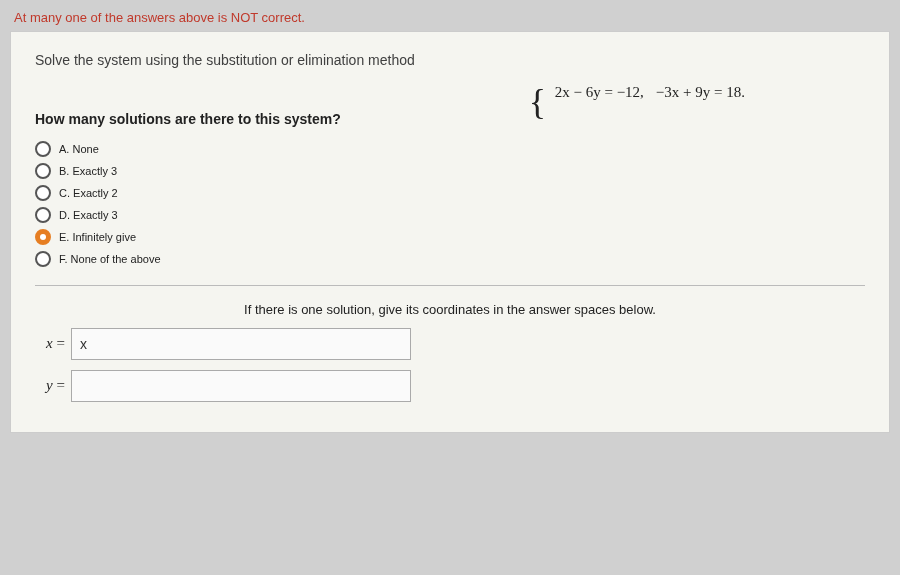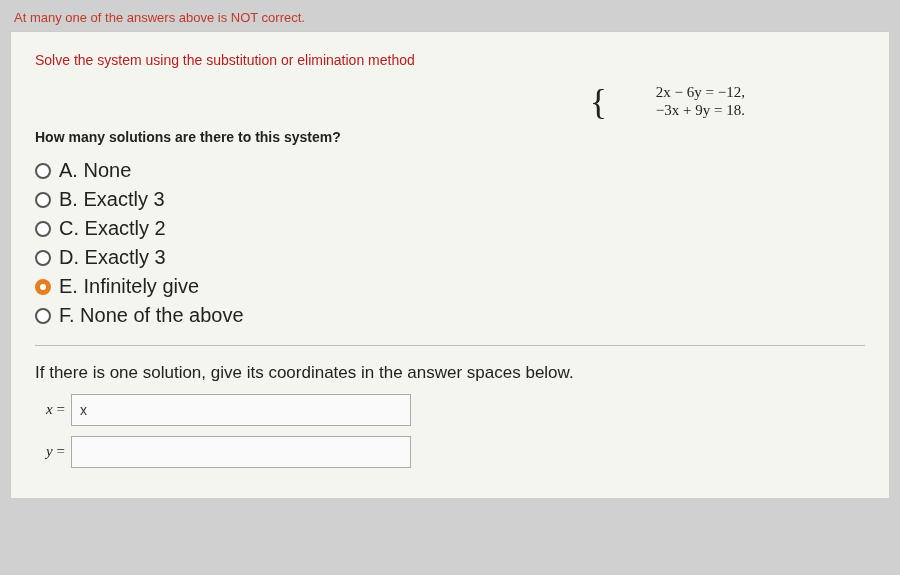--- a/index.html
+++ b/index.html
@@ -24,21 +24,21 @@
     }
     .card {
       background: #f5f5f0;
       border: 1px solid #ccc;
       padding: 20px 24px 20px 24px;
       width: 100%;
     }
     .card-title {
       font-size: 14px;
       font-family: Arial, sans-serif;
-      color: #b91c1c;
+      color: #404040;
       margin-bottom: 16px;
     }
     .system-equation-area {
       display: flex;
       justify-content: flex-end;
       margin-bottom: 10px;
       padding-right: 120px;
     }
     .equation-box {
       position: relative;
@@ -49,24 +49,22 @@
       position: absolute;
       left: 0;
       top: 0;
       font-size: 36px;
       line-height: 1;
       color: #222;
       font-family: 'Times New Roman', serif;
     }
     .eq-lines {
       display: flex;
-      flex-direction: column;
-      gap: 1px;
+      gap: 12px;
       padding-left: 8px;
-      margin-left: 40px;
     }
     .eq-line {
       font-size: 15px;
       font-family: 'Times New Roman', serif;
       color: #222;
     }
     .question-text {
       font-size: 14px;
       font-family: Arial, sans-serif;
       color: #222;
@@ -77,21 +75,21 @@
     .options-list {
       display: flex;
       flex-direction: column;
       gap: 6px;
       margin-bottom: 18px;
     }
     .option-item {
       display: flex;
       align-items: center;
       gap: 8px;
-      font-size: 20px;
+      font-size: 11px;
       font-family: Arial, sans-serif;
       color: #222;
       cursor: pointer;
     }
     .radio-circle {
       width: 16px;
       height: 16px;
       border-radius: 50%;
       border: 2px solid #555;
       display: inline-flex;
@@ -110,25 +108,26 @@
       height: 6px;
       border-radius: 50%;
       background: white;
     }
     .divider {
       border: none;
       border-top: 1px solid #bbb;
       margin: 10px 0 14px 0;
     }
     .instruction-text {
-      font-size: 17px;
+      font-size: 13px;
       font-family: Arial, sans-serif;
       color: #222;
       margin-bottom: 8px;
       line-height: 1.5;
+      text-align: center;
     }
     .instruction-text em {
       font-style: italic;
     }
     .answer-row {
       display: flex;
       align-items: center;
       gap: 6px;
       margin-bottom: 10px;
     }

